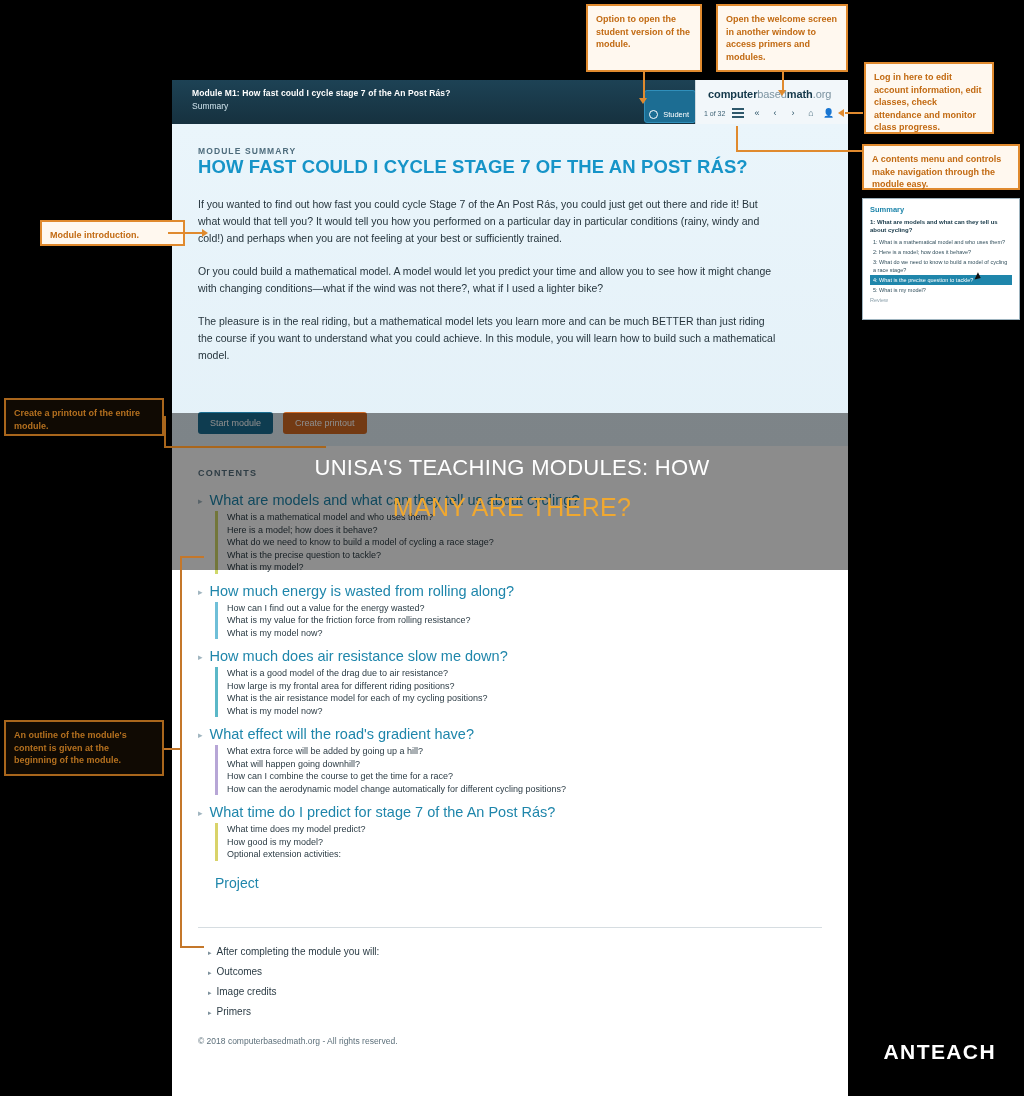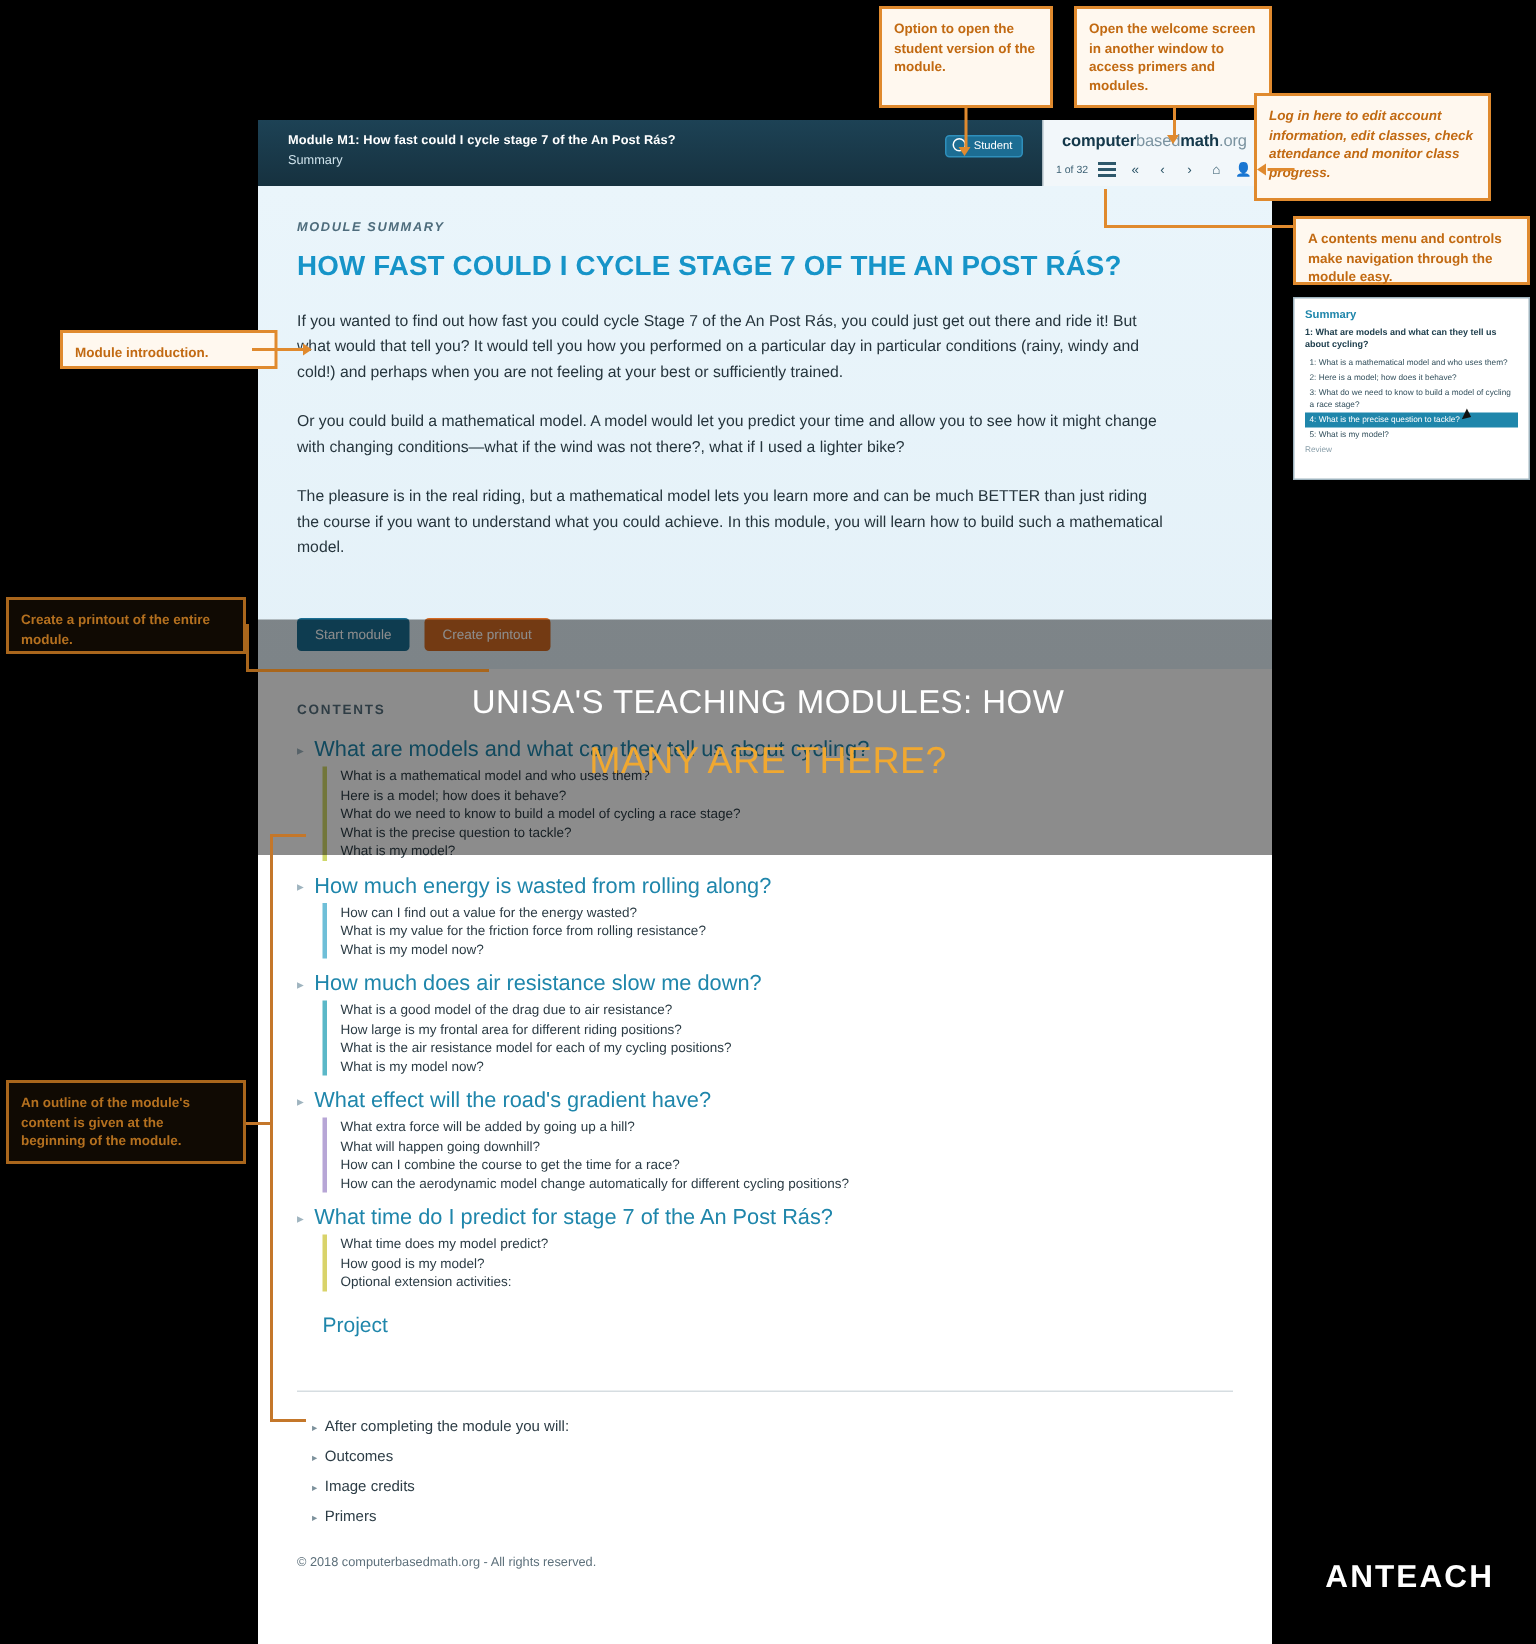--- a/index.html
+++ b/index.html
@@ -51,28 +51,28 @@
   }
   .topbar-sub {
     position: absolute;
     left: 20px;
     top: 21px;
     color: #cfe3ec;
     font-size: 8.5px;
   }
   .student-btn {
     position: absolute;
-    right: 166px;
+    right: 152px;
     top: 10px;
     background: #1c6d93;
     border: 1px solid #2f8fbb;
     border-radius: 3px;
     color: #ffffff;
     font-size: 7.5px;
-    padding: 1px 6px 3px 4px;
+    padding: 19px 6px 3px 4px;
     display: flex;
     align-items: center;
     gap: 5px;
     cursor: pointer;
   }
   .student-btn .gear {
     width: 7px; height: 7px;
     border-radius: 50%;
     border: 1.4px solid #ffffff;
     display: inline-block;
@@ -133,22 +133,20 @@
     background: linear-gradient(180deg,#eaf5fb 0%,#e4f1f8 100%);
     padding: 22px 26px 8px 26px;
     height: 322px;
     box-sizing: border-box;
   }
   .eyebrow {
     color: #4e6c7c;
     font-size: 8.5px;
     letter-spacing: 1.1px;
     font-weight: bold;
-    margin-bottom: 10px;
-    font-style: italic;
   }
   .hero h1 {
     margin: 0 0 18px 0;
     font-size: 18.5px;
     color: #1694c8;
     font-weight: bold;
     letter-spacing: 0.1px;
   }
   .hero p {
     margin: 0 0 16px 0;
@@ -525,21 +523,21 @@
   </div>
 
   <div class="callout" style="left:586px; top:4px; width:116px; height:68px;">Option to open the student version of the module.</div>
   <div class="connector" style="left:643px; top:72px; width:2px; height:28px;"></div>
   <div class="arrow down" style="left:639px; top:98px;"></div>
 
   <div class="callout" style="left:716px; top:4px; width:132px; height:68px;">Open the welcome screen in another window to access primers and modules.</div>
   <div class="connector" style="left:782px; top:72px; width:2px; height:20px;"></div>
   <div class="arrow down" style="left:778px; top:90px;"></div>
 
-  <div class="callout" style="left:836px; top:62px; width:158px; height:72px;font-style:italic;">Log in here to edit account information, edit classes, check attendance and monitor class progress.</div>
+  <div class="callout" style="left:864px; top:62px; width:130px; height:72px;">Log in here to edit account information, edit classes, check attendance and monitor class progress.</div>
   <div class="connector" style="left:845px; top:112px; width:18px; height:2px;"></div>
   <div class="arrow left" style="left:838px; top:109px;"></div>
 
   <div class="callout" style="left:862px; top:144px; width:158px; height:46px;">A contents menu and controls make navigation through the module easy.</div>
   <div class="connector" style="left:736px; top:126px; width:2px; height:26px;"></div>
   <div class="connector" style="left:736px; top:150px; width:126px; height:2px;"></div>
 
   <div class="callout" style="left:40px; top:220px; width:145px; height:26px;">Module introduction.</div>
   <div class="connector" style="left:168px; top:232px; width:36px; height:2px;"></div>
   <div class="arrow right" style="left:202px; top:229px;"></div>

